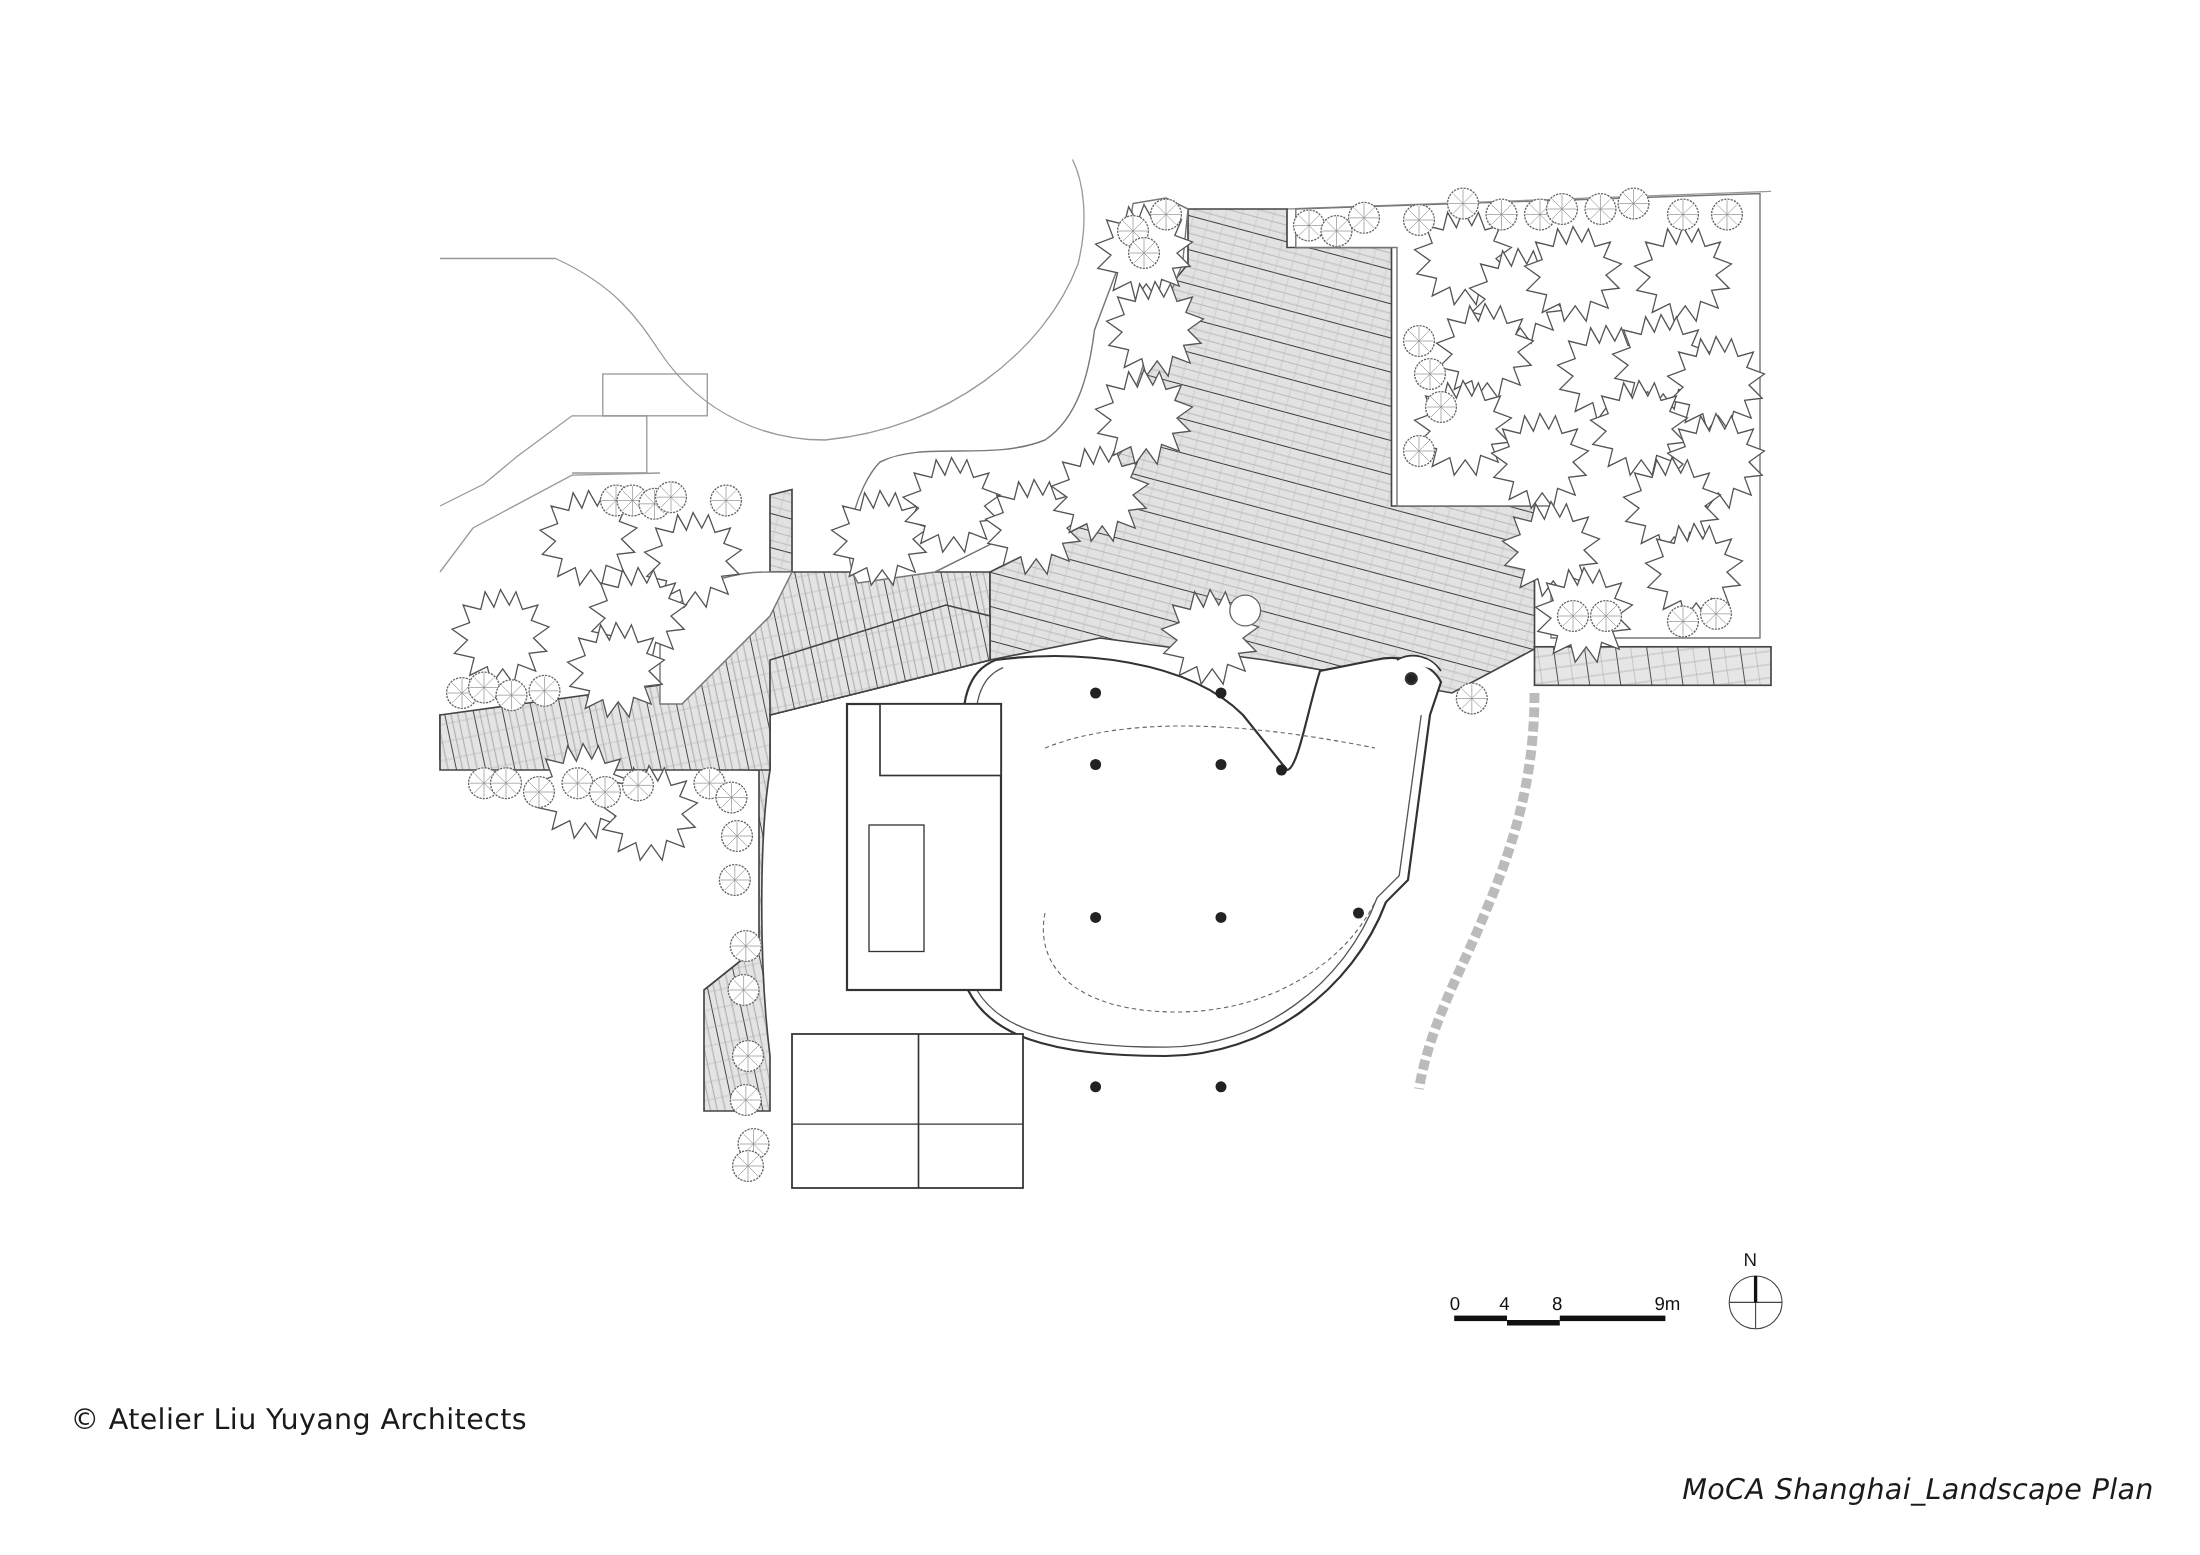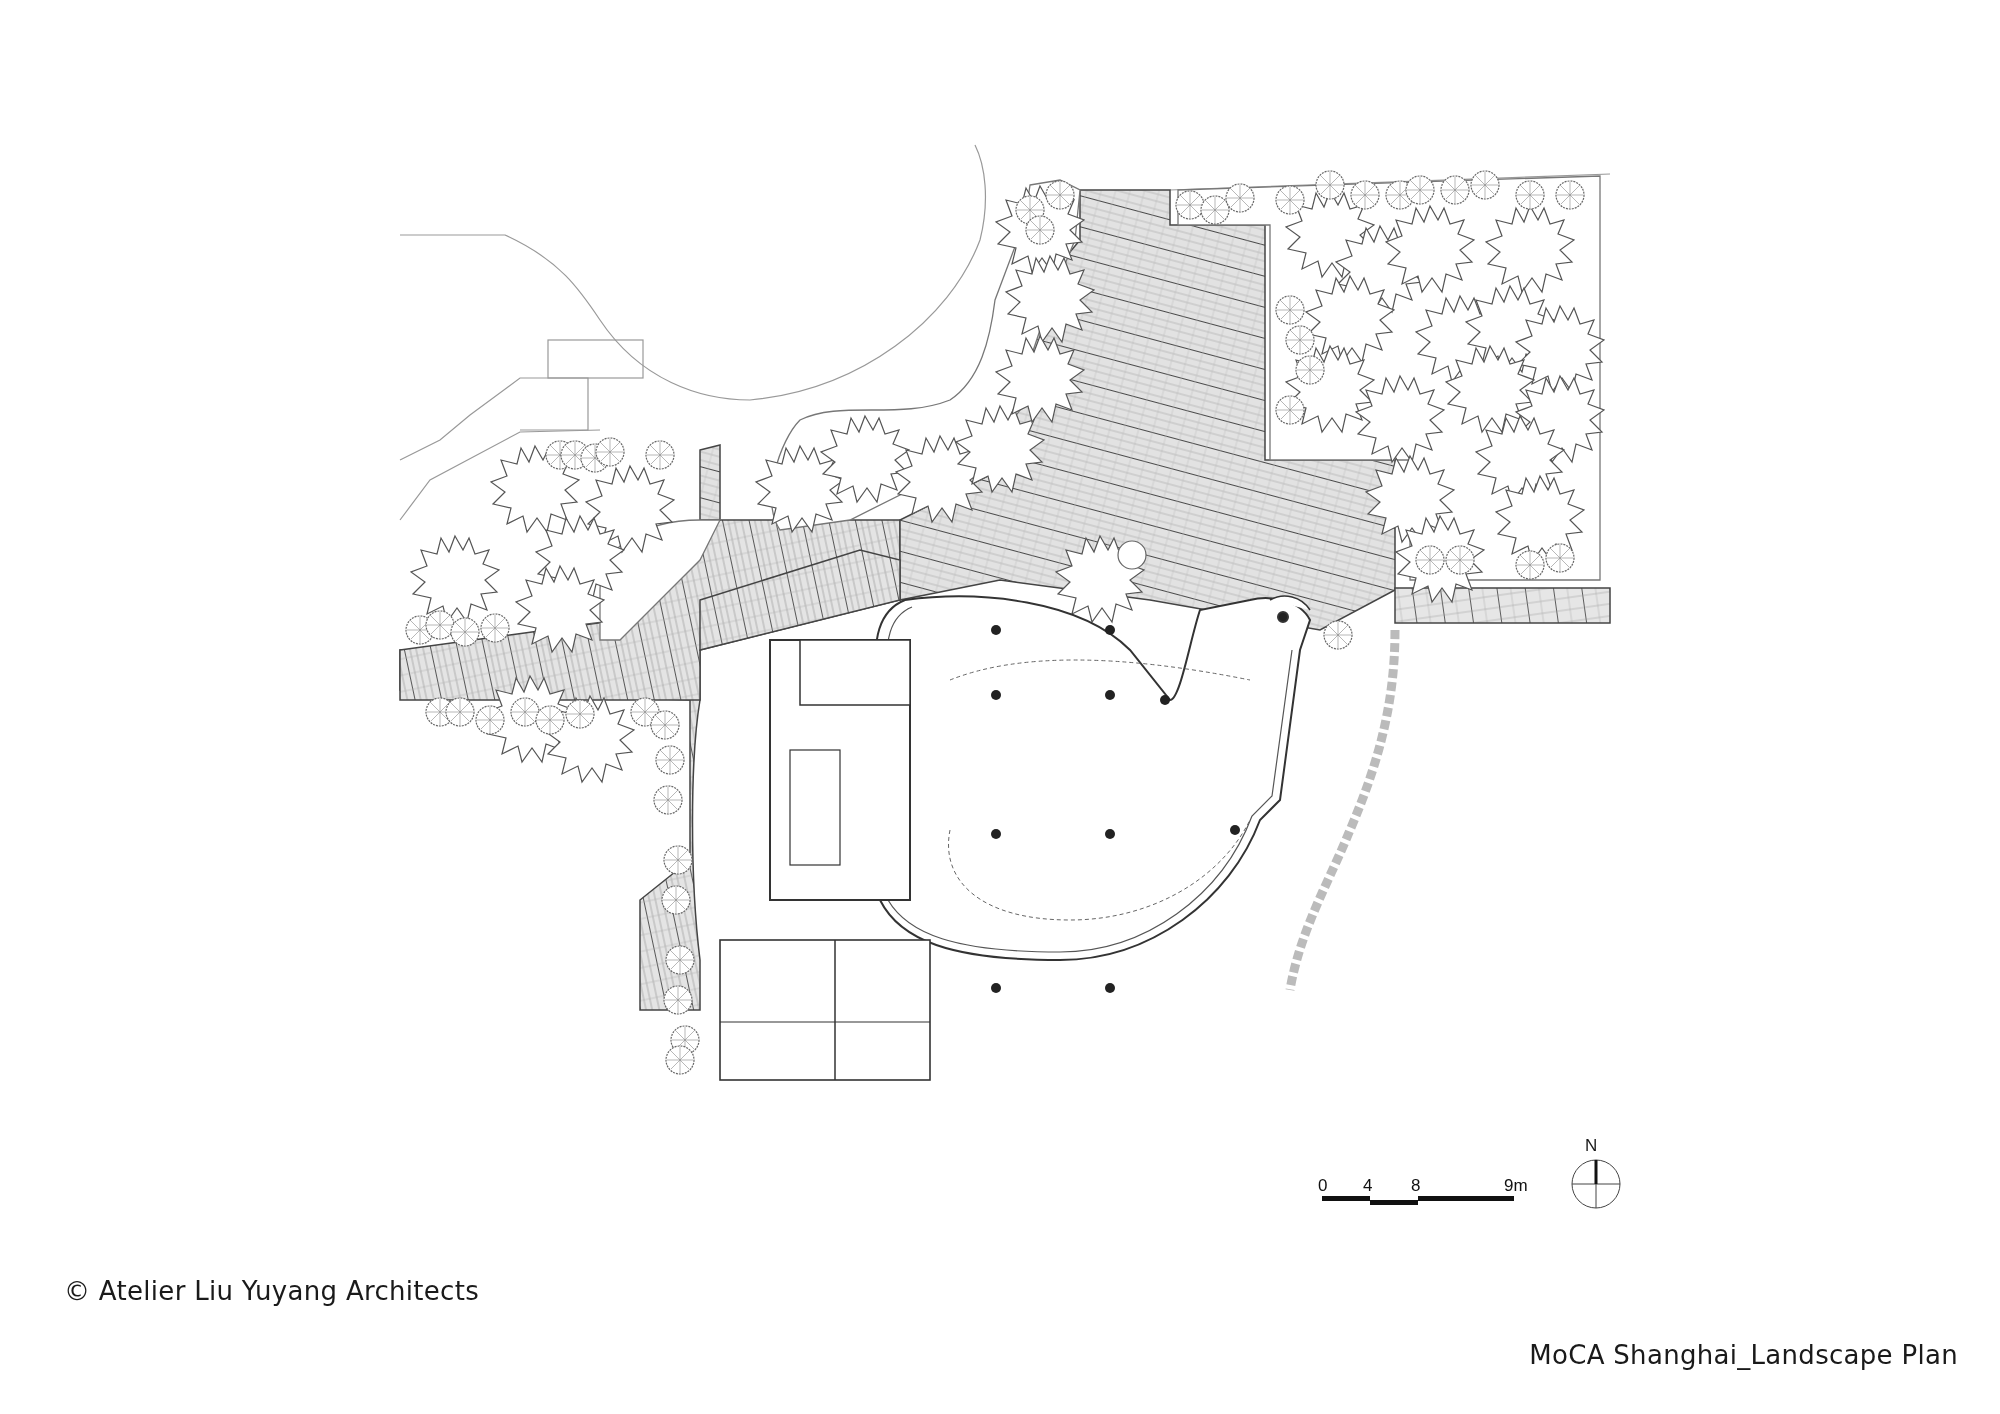--- a/index.html
+++ b/index.html
@@ -1,20 +1,20 @@
 <!DOCTYPE html>
 <html><head>
 <meta charset="utf-8">
 <style>
   html, body { margin: 0; padding: 0; background: #ffffff; }
   body { width: 2000px; height: 1414px; position: relative; overflow: hidden; font-family: "DejaVu Sans", sans-serif; color: #1a1a1a; }
   #plan { position: absolute; left: 0; top: 0; width: 2000px; height: 1414px; }
   .caption { position: absolute; font-size: 26px; letter-spacing: 0.3px; color: #1a1a1a; }
   #credit { left: 40px; top: 1276px; margin-left: 24px; }
-  #title { right: 42px; top: 1340px; }
+  #title { right: 42px; top: 1340px; font-style: italic; }
   .scale-label { position: absolute; font-family: "Liberation Sans", sans-serif; font-size: 17px; color: #111; top: 1176px; }
   #north-label { position: absolute; font-family: "Liberation Sans", sans-serif; font-size: 17px; top: 1136px; left: 1585px; }
 </style>
 </head>
 <body>
 
 <svg id="plan" viewBox="0 0 2000 1414" xmlns="http://www.w3.org/2000/svg">
   <defs>
     <pattern id="pave" width="26" height="16" patternUnits="userSpaceOnUse" patternTransform="rotate(-12)">
       <rect width="26" height="16" fill="#e4e4e4"></rect>

